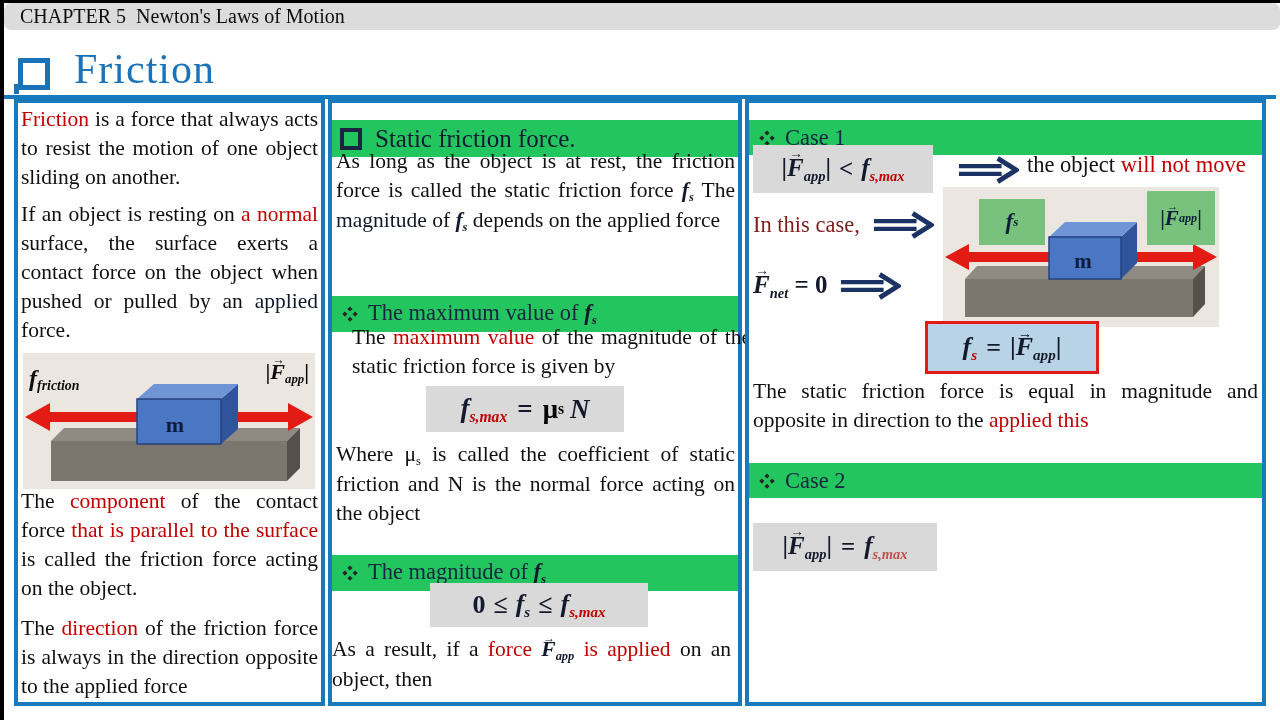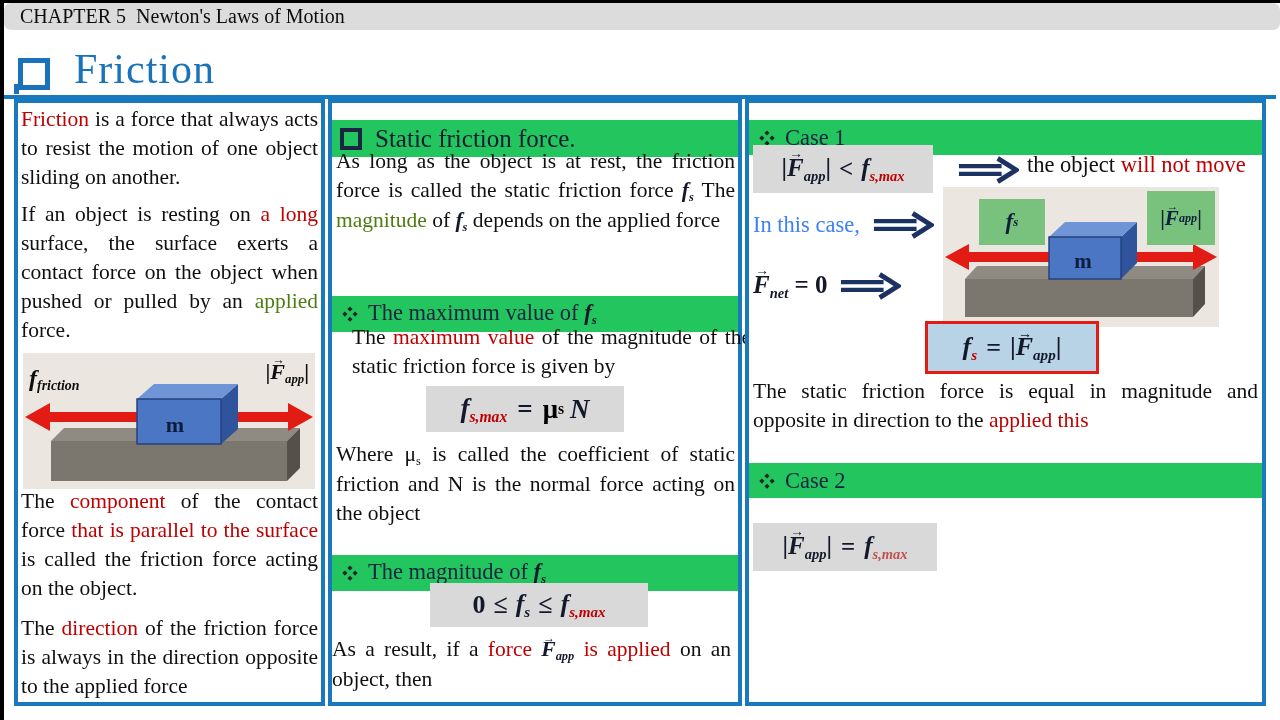--- a/index.html
+++ b/index.html
@@ -17,21 +17,21 @@
   .title-rule{position:absolute;left:4px;top:95px;width:1272px;height:4px;background:#1879bd;}
 
   .panel{position:absolute;top:99px;height:607px;border:4px solid #1879bd;background:#fff;box-sizing:border-box;}
   #panel-left{left:14px;width:311px;}
   #panel-mid{left:328px;width:414px;}
   #panel-right{left:745px;width:521px;}
   .inner{position:relative;width:100%;height:100%;}
 
   .para{position:absolute;font-size:21.5px;line-height:1.35;color:#101010;text-align:justify;}
   .red{color:#c00000;}
-  .teal{color:#4d7c0f;}
+  .teal{color:#0f172a;}
   .gray-ink{color:#4f4f4f;}
   .gray-red{color:#c0504d;}
 
   .bluehead{position:absolute;left:0;right:0;background:#22c55e;display:flex;align-items:center;box-sizing:border-box;margin-top:17px;}
   .h-main{height:37px;font-size:25px;color:#131b33;padding-left:8px;gap:13px;}
   .h-sub{height:36px;font-size:22.5px;color:#1b2440;padding-left:10px;gap:10px;}
   .sq-icon{width:14px;height:14px;border:4px solid #1b2440;flex:none;}
   .dia-icon{width:16px;height:16px;flex:none;fill:#262626;}
 
   .math{font-style:italic;font-weight:bold;color:#14182b;}
@@ -66,21 +66,21 @@
     <span class="title-text">Friction</span>
   </div>
   <div class="title-rule"></div>
 
   <div class="panel" id="panel-left">
    <div class="inner">
     <div class="para" style="top:2px;left:3px;width:297px;">
       <span class="red">Friction</span><span> is a force that always acts to resist the motion of one object sliding on another.</span>
     </div>
     <div class="para" style="top:97px;left:3px;width:297px;">
-      <span>If an object is resting on </span><span class="red">a long</span><span> surface, the surface exerts a contact force on the object when pushed or pulled by an </span><span class="teal">applied</span><span> force.</span>
+      <span>If an object is resting on </span><span class="red">a normal</span><span> surface, the surface exerts a contact force on the object when pushed or pulled by an </span><span class="teal">applied</span><span> force.</span>
     </div>
 
     <div class="diagram" style="top:250px;left:5px;width:292px;height:136px;">
       <svg width="292" height="136" viewBox="0 0 292 136">
         <polygon points="28,88 264,88 277,75 41,75" fill="#8f8a82"></polygon>
         <rect x="28" y="88" width="236" height="40" fill="#7b766e"></rect>
         <polygon points="264,88 277,75 277,115 264,128" fill="#55514a"></polygon>
         <g>
           <line x1="20" y1="64" x2="272" y2="64" stroke="#e21c15" stroke-width="10"></line>
           <polygon points="2,64 27,50 27,78" fill="#e21c15"></polygon>
@@ -222,21 +222,21 @@
       </div>
       <div class="glabel math" style="left:204px;top:4px;width:68px;height:54px;font-size:21px;">
         <span class="bar">|</span>
             <span class="vec"><span class="vecar">→</span><span>F</span></span>
             <span class="sb">app</span>
             <span class="bar">|</span>
       </div>
     </div>
 
     <div class="row" style="top:108px;left:4px;">
-      <span style="font-size:22.5px;color:#3b82f6;">In this case,</span>
+      <span style="font-size:22.5px;color:#7f1d1d;">In this case,</span>
       <svg class="imp" width="62" height="28" viewBox="0 0 64 28">
         <line x1="2" y1="10" x2="46" y2="10" stroke="#1b3263" stroke-width="4.6"></line>
         <line x1="2" y1="18" x2="46" y2="18" stroke="#1b3263" stroke-width="4.6"></line>
         <polyline points="42,2 61,14 42,26" fill="none" stroke="#1b3263" stroke-width="5"></polyline>
       </svg>
     </div>
 
     <div class="row" style="top:168px;left:4px;">
       <span class="math" style="font-size:25px;"><span class="vec"><span class="vecar">→</span><span>F</span></span><span class="sb">net</span>&nbsp;<span class="bar">= 0</span></span>
       <svg class="imp" width="62" height="28" viewBox="0 0 64 28">

